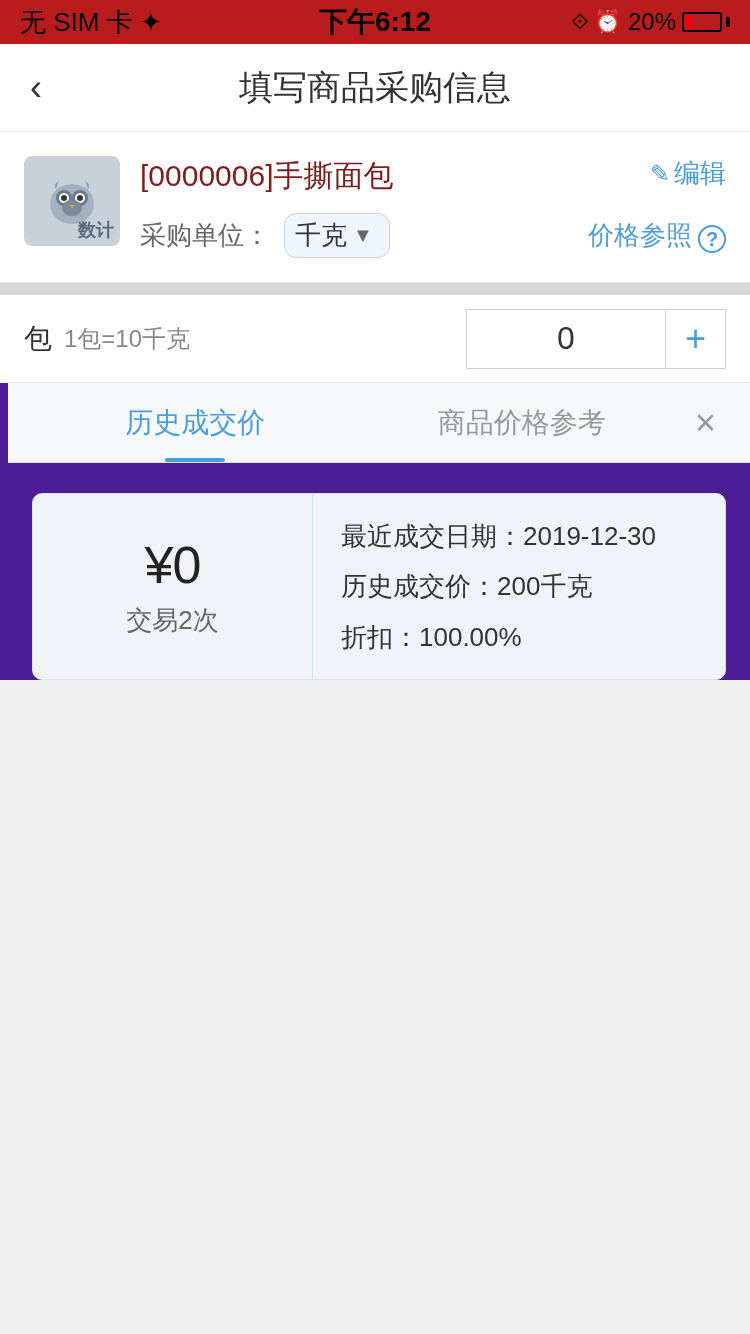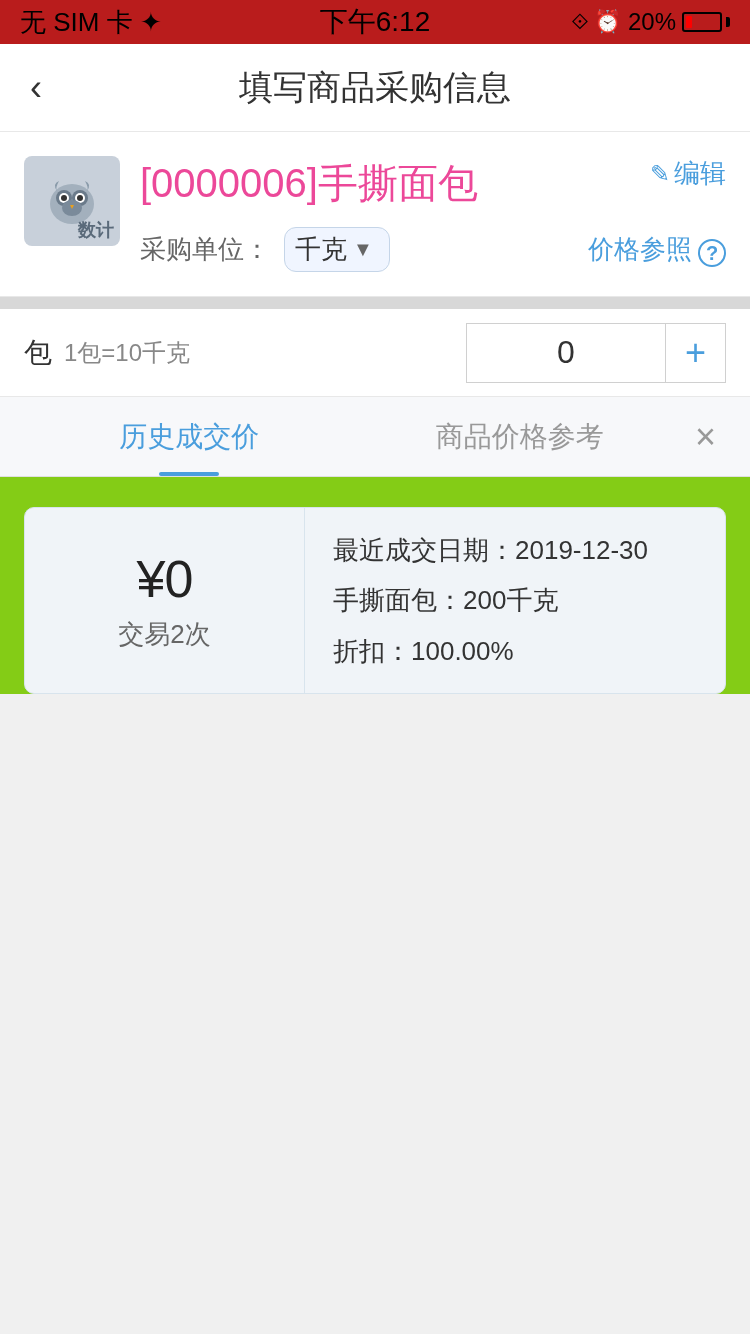--- a/index.html
+++ b/index.html
@@ -24,21 +24,21 @@
       font-size: 28px;
     }
     .status-left {
       font-size: 26px;
       color: #000;
       font-weight: 500;
     }
     .status-center {
       font-size: 28px;
       color: #000;
-      font-weight: 400;
+      font-weight: 700;
       position: absolute;
       left: 50%;
       transform: translateX(-50%);
     }
     .status-right {
       display: flex;
       align-items: center;
       gap: 6px;
       font-size: 24px;
       color: #000;
@@ -131,22 +131,22 @@
     .product-info {
       flex: 1;
     }
     .product-header {
       display: flex;
       justify-content: space-between;
       align-items: flex-start;
       margin-bottom: 16px;
     }
     .product-name {
-      font-size: 40px;
-      color: #ec4899;
+      font-size: 30px;
+      color: #7f1d1d;
       font-weight: 500;
     }
     .edit-btn {
       font-size: 26px;
       color: #4a9edd;
       cursor: pointer;
       display: flex;
       align-items: center;
       gap: 4px;
       white-space: nowrap;
@@ -254,22 +254,23 @@
       display: flex;
       align-items: center;
       justify-content: center;
       font-size: 36px;
       color: #4a9edd;
       cursor: pointer;
     }
 
     
     .bottom-panel {
-      background: #84cc16;
+      background: #4c1d95;
       border-radius: 0;
+      padding-left: 8px;
     }
 
     
     .tab-bar {
       display: flex;
       align-items: center;
       background: #f7f8fa;
       border-bottom: 1px solid #e0e0e0;
       padding: 0 24px;
       height: 80px;
@@ -457,21 +458,21 @@
   <div class="transaction-card">
     <div class="transaction-left">
       <span class="transaction-price">¥0</span>
       <span class="transaction-count">交易2次</span>
     </div>
     <div class="transaction-right">
       <div class="transaction-detail-row">
         <span>最近成交日期：</span><span>2019-12-30</span>
       </div>
       <div class="transaction-detail-row">
-        <span>手撕面包：</span><span>200千克</span>
+        <span>历史成交价：</span><span>200千克</span>
       </div>
       <div class="transaction-detail-row">
         <span>折扣：</span><span>100.00%</span>
       </div>
     </div>
   </div>
 </div>
 
 <div class="content-bg"></div>
 

